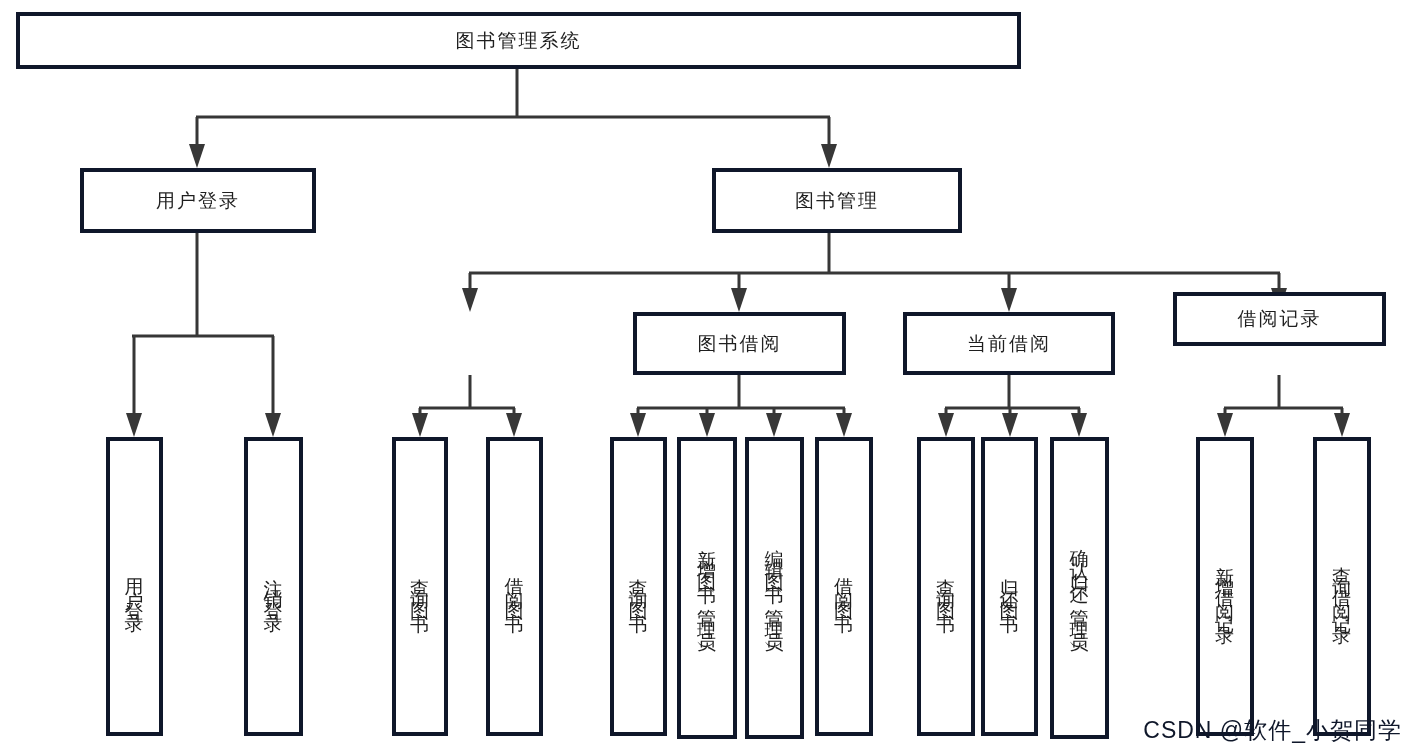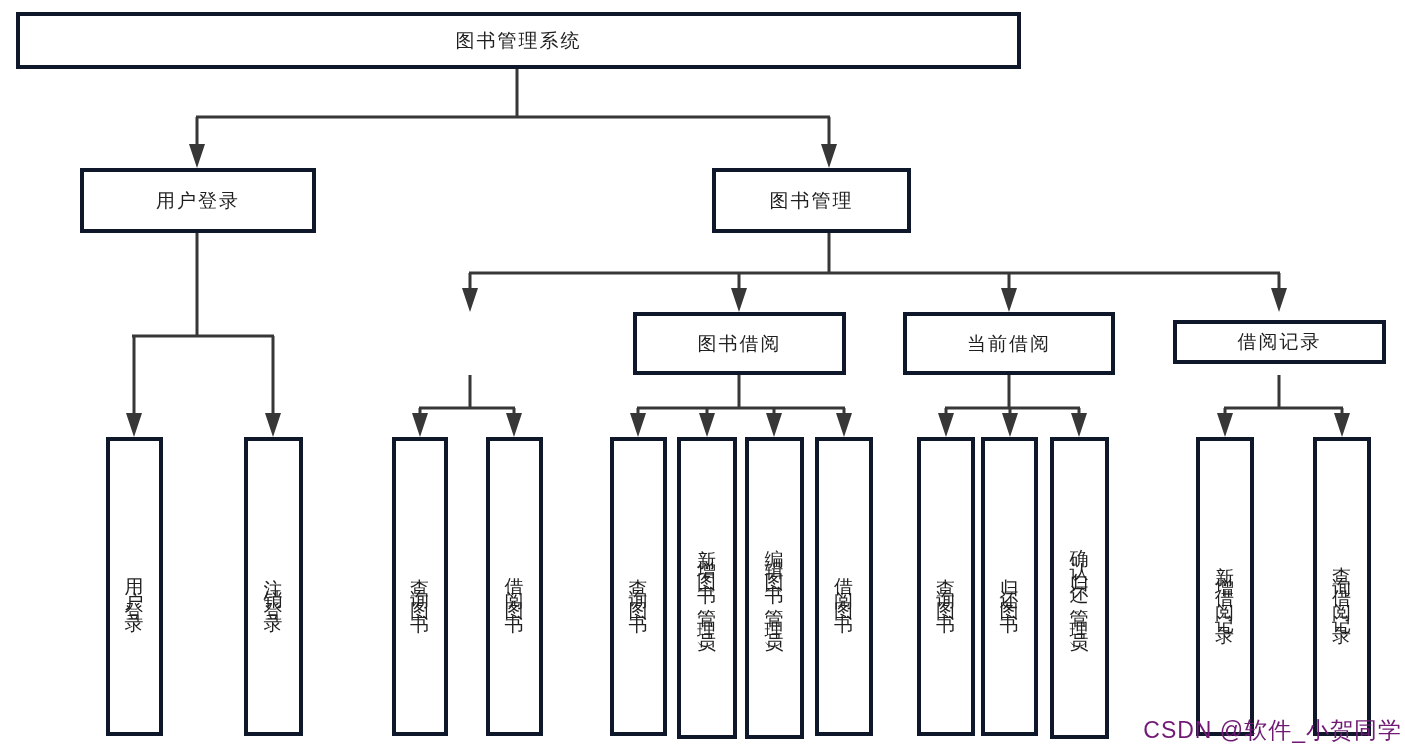--- a/index.html
+++ b/index.html
@@ -44,21 +44,21 @@
     line-height: 1;
     letter-spacing: 12px;
     white-space: nowrap;
   }
   .watermark {
     position: absolute;
     right: 3px;
     bottom: 1px;
     font-size: 23px;
     letter-spacing: 1px;
-    color: #701a75;
+    color: #0f172a;
     white-space: nowrap;
     margin-left: 9px;
   }
 </style>
 </head>
 <body>
 
 <div class="canvas">
 
   <svg class="connectors" viewBox="0 0 1405 747" xmlns="http://www.w3.org/2000/svg">
@@ -81,31 +81,31 @@
              M1217 413H1233L1225 437Z M1334 413H1350L1342 437Z" fill="#373737" stroke="none"></path>
   </svg>
 
   <div class="box h" style="left:16px; top:12px; width:1005px; height:57px">
     <span>图书管理系统</span>
   </div>
 
   <div class="box h" style="left:80px; top:168px; width:236px; height:65px">
     <span>用户登录</span>
   </div>
-  <div class="box h" style="left:712px; top:168px; width:199px; height:65px">
+  <div class="box h" style="left:712px; top:168px; width:250px; height:65px">
     <span>图书管理</span>
   </div>
 
   <div class="box h" style="left:633px; top:312px; width:213px; height:63px">
     <span>图书借阅</span>
   </div>
   <div class="box h" style="left:903px; top:312px; width:212px; height:63px">
     <span>当前借阅</span>
   </div>
-  <div class="box h" style="left:1173px; top:320px; width:213px; height:44px">
+  <div class="box h" style="left:1173px; top:292px; width:213px; height:54px">
     <span>借阅记录</span>
   </div>
 
   <div class="box v" style="left:106px; top:437px; width:57px; height:299px">
     <span>用户登录</span>
   </div>
   <div class="box v" style="left:244px; top:437px; width:59px; height:299px">
     <span>注销登录</span>
   </div>
 

